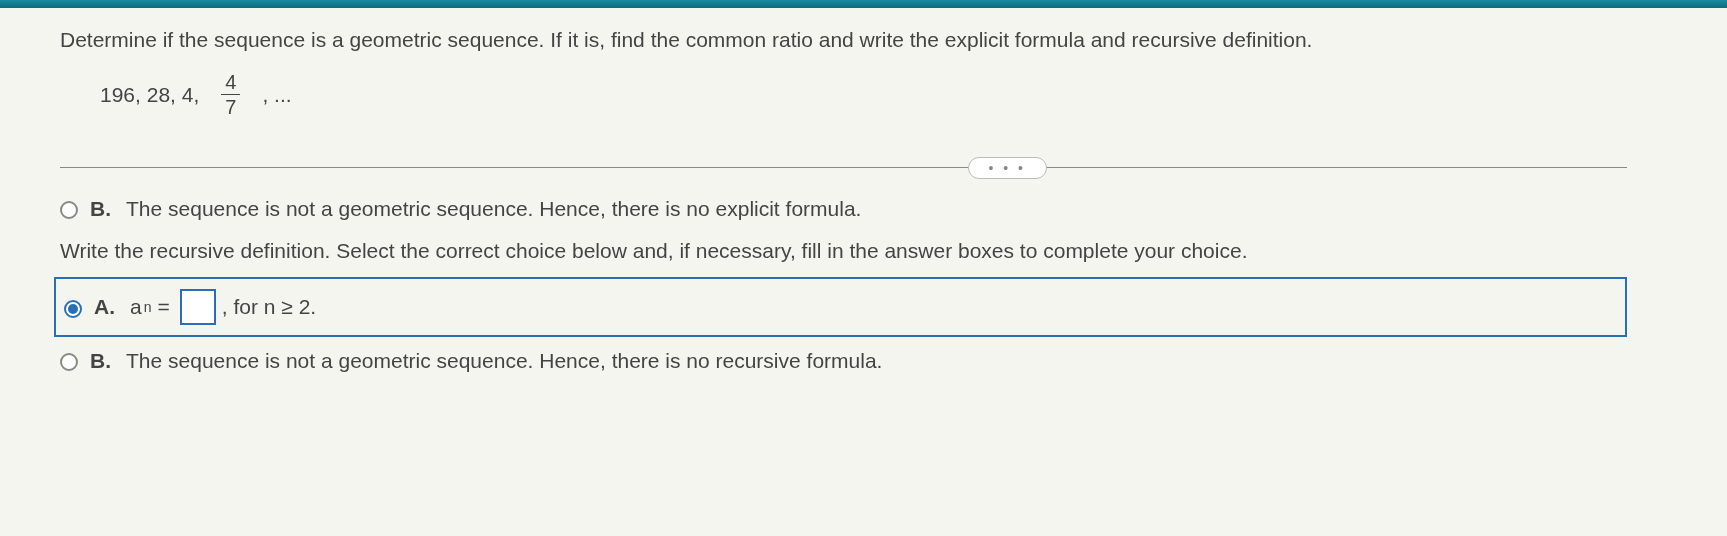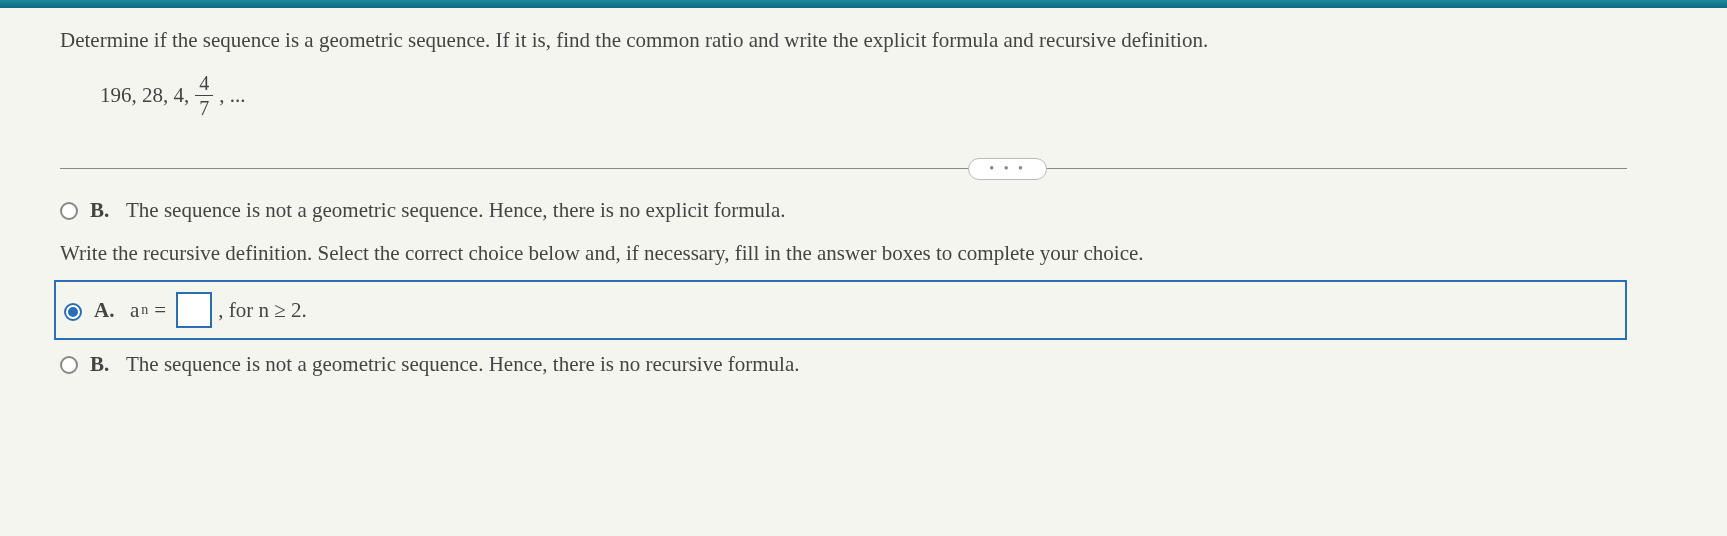--- a/index.html
+++ b/index.html
@@ -1,15 +1,15 @@
 <!DOCTYPE html>
 <html><head>
   <meta charset="utf-8">
   <style>
-    * { box-sizing: border-box; margin: 0; padding: 0; font-family: Liberation Serif, serif; }
+    * { box-sizing: border-box; margin: 0; padding: 0; }
     body {
       font-family: Arial, Helvetica, sans-serif;
       background: #f5f5f0;
       color: #333;
       width: 1727px;
       height: 536px;
       overflow: hidden;
       position: relative;
     }
     .top-bar {
@@ -23,21 +23,21 @@
       font-size: 21px;
       color: #444;
       margin-bottom: 20px;
     }
     .sequence {
       font-size: 21px;
       color: #444;
       margin-left: 40px;
       display: flex;
       align-items: center;
-      gap: 6px;
+      gap: 22px;
       margin-bottom: 40px;
     }
     .fraction {
       display: inline-flex;
       flex-direction: column;
       align-items: center;
       vertical-align: middle;
       font-size: 20px;
       line-height: 1;
     }

